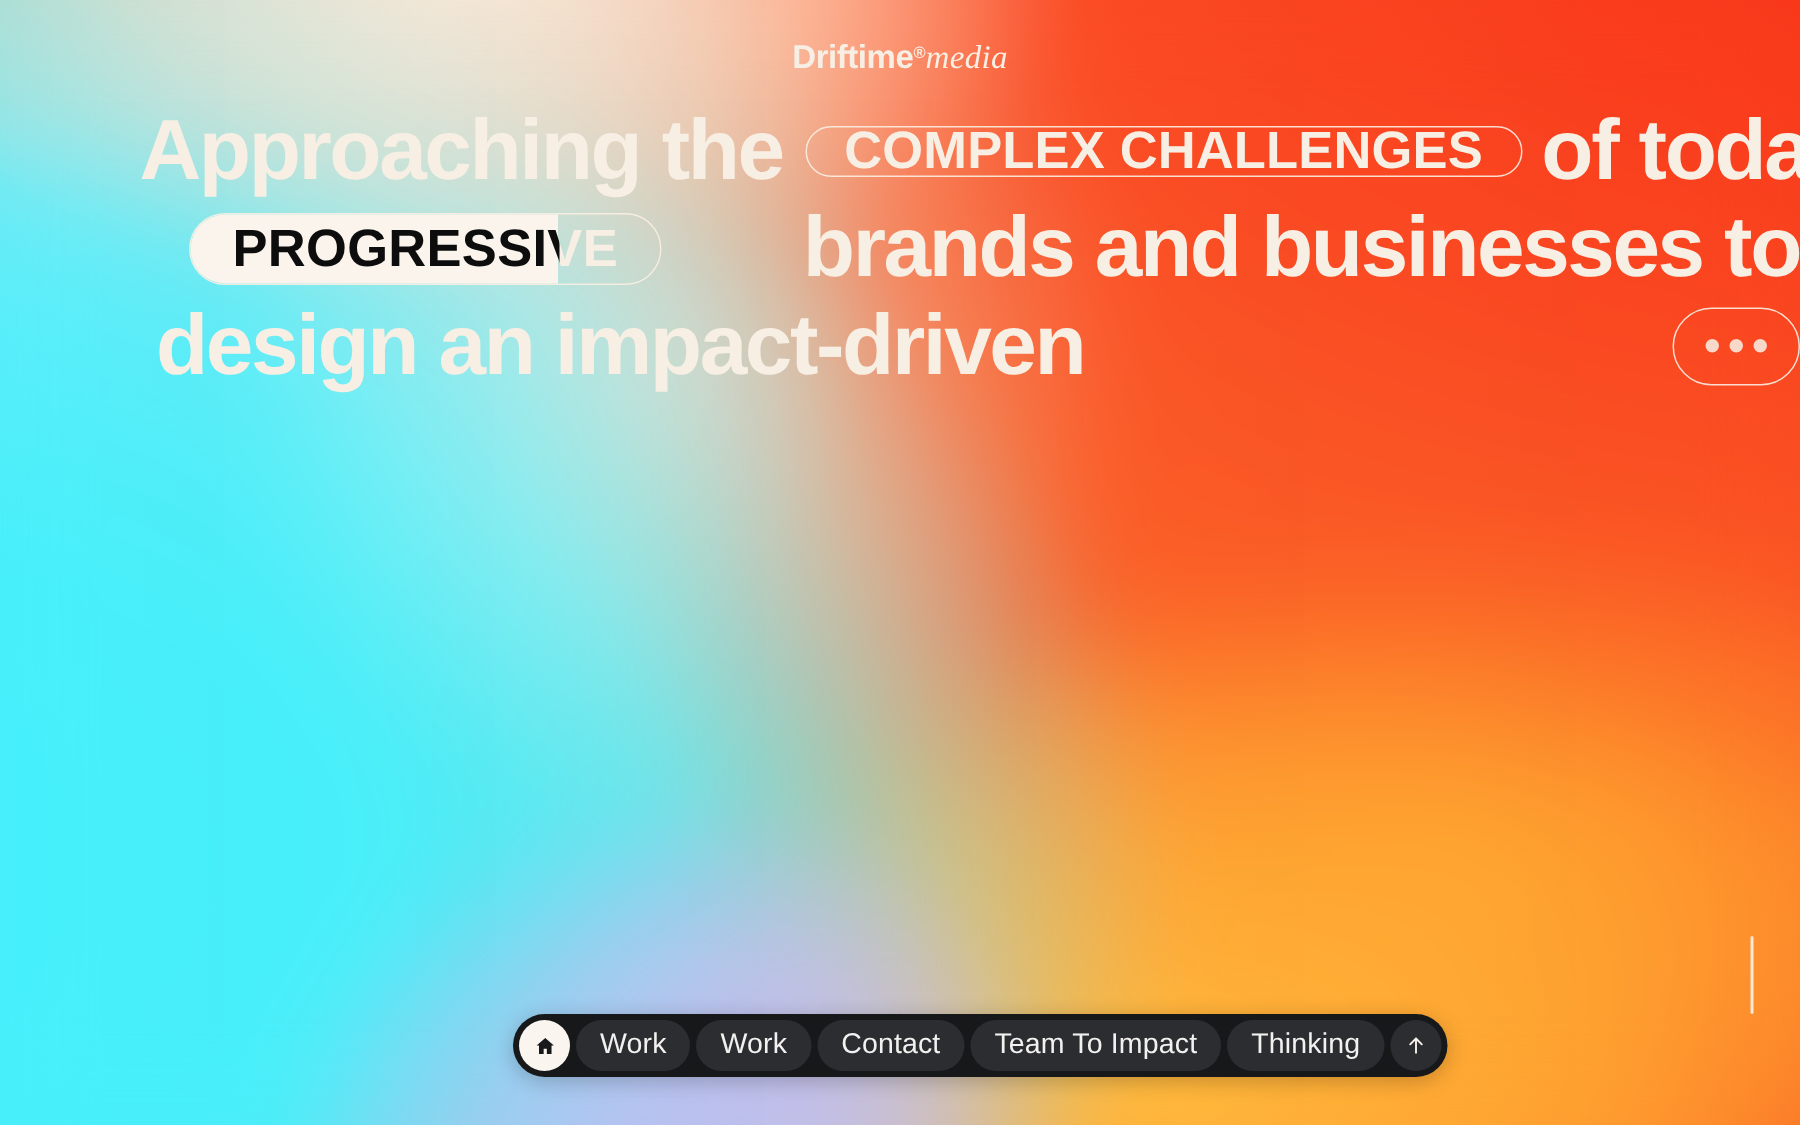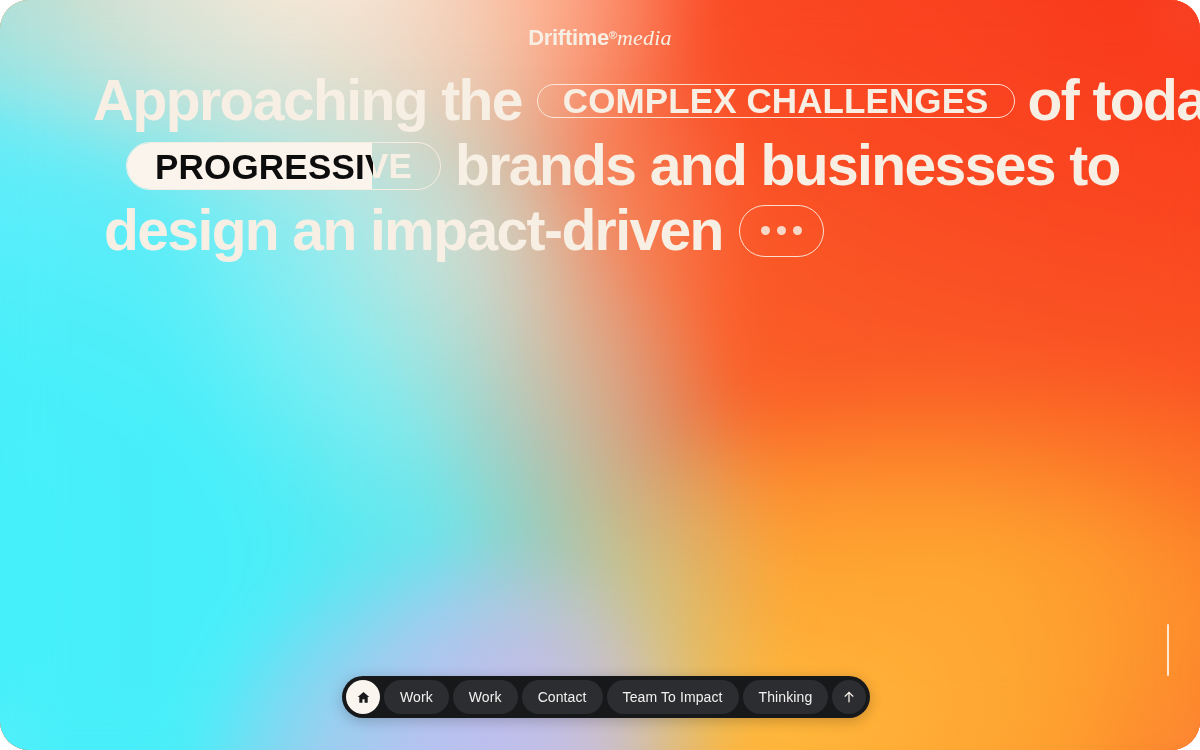--- a/index.html
+++ b/index.html
@@ -9,21 +9,20 @@
     font-family:"Liberation Sans", sans-serif;
   }
 
   
   #stage {
     position:relative;
     width:1200px; height:750px;
     overflow:hidden;
     background:#FA4A22;
     isolation:isolate;
-    border-radius:29px;
   }
   .mesh {
     position:absolute; inset:-10%;
     pointer-events:none;
   }
   
   .m-base {
     background:
       radial-gradient(120% 100% at 100% 0%,   #F93118 0%,  #FA4A22 38%, rgba(250,90,34,0) 70%),
       radial-gradient(90% 80% at 88% 55%,     #FC6A27 0%,  rgba(252,106,39,0) 72%),
@@ -94,21 +93,21 @@
     z-index:5;
     color:#F8EFE4;
     font-weight:700;
     font-size:57px;
     line-height:65px;
     letter-spacing:-1.6px;
   }
   .hl-line {
     display:flex;
     align-items:center;
-    justify-content:flex-start;
+    justify-content:space-between;
     white-space:nowrap;
     height:65px;
   }
   .hl-line.l1 { padding-left:93px; }
   .hl-line.l2 { padding-left:108px; }
   .hl-line.l3 { padding-left:104px; }
   .hl-txt { display:inline-block; }
 
   
   .pill {
@@ -225,21 +224,21 @@
     display:flex; align-items:center; justify-content:center;
     flex:none;
   }
   .nav-home svg { display:block; }
   .nav-item {
     height:34px;
     padding:0 16px;
     border-radius:17px;
     background:#2C2D30;
     color:#F2F1EF;
-    font-size:14px;
+    font-size:19px;
     font-weight:400;
     letter-spacing:0.1px;
     display:flex;
     align-items:center;
     justify-content:center;
     white-space:nowrap;
     flex:none;
   }
   .nav-up {
     width:34px; height:34px;

